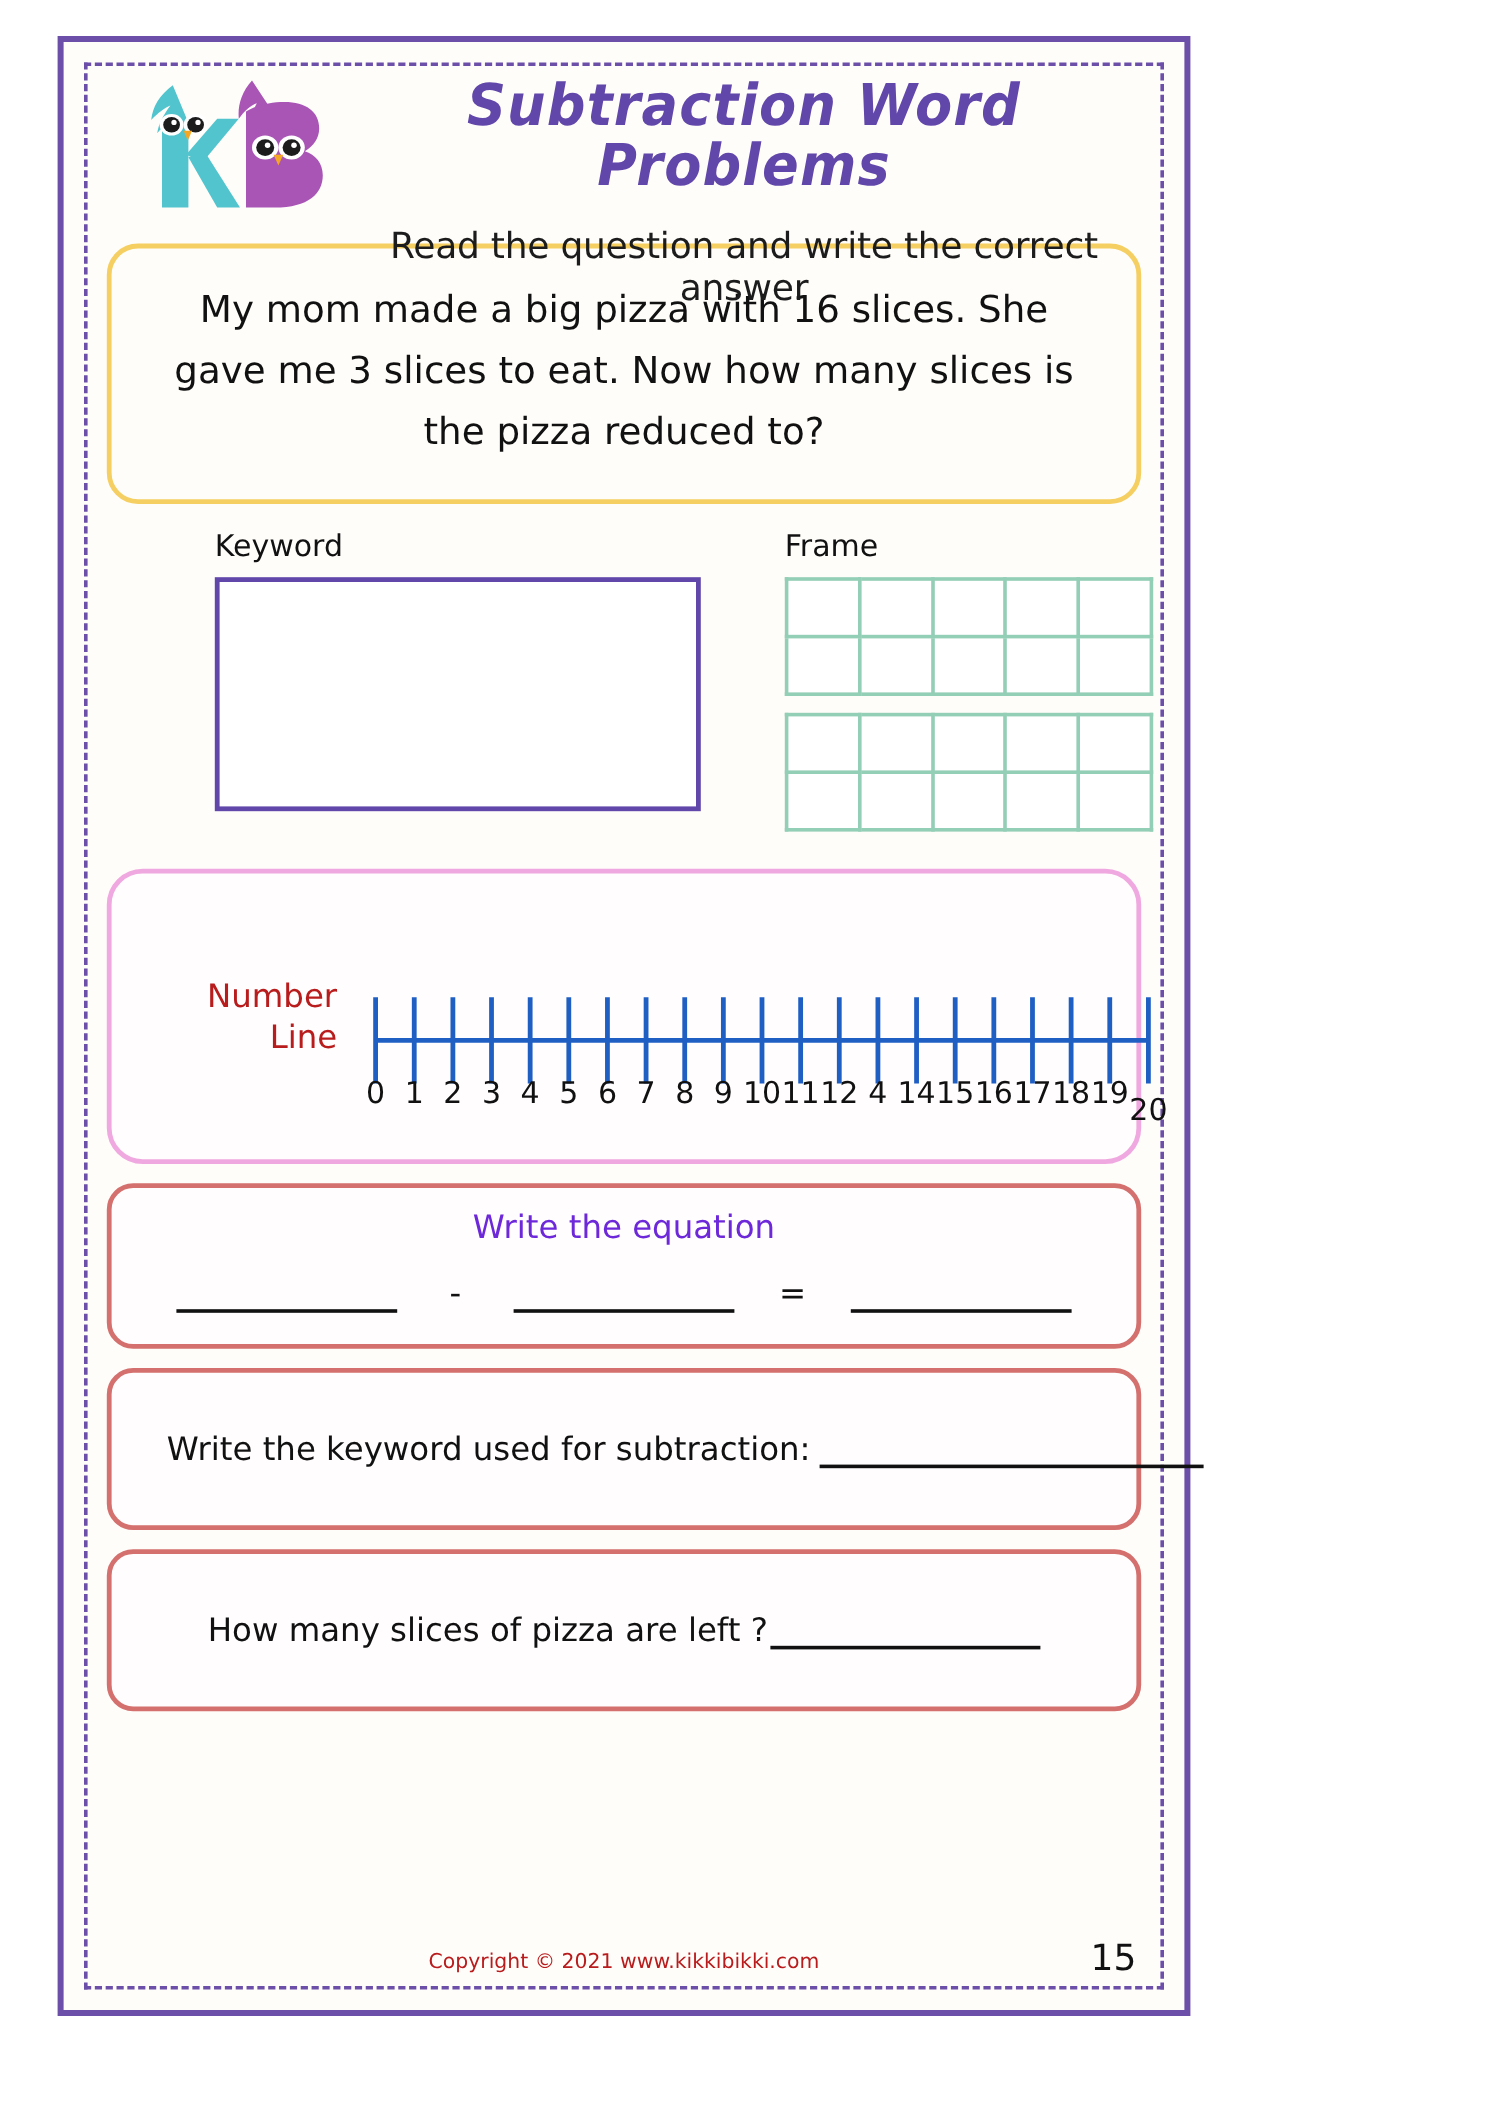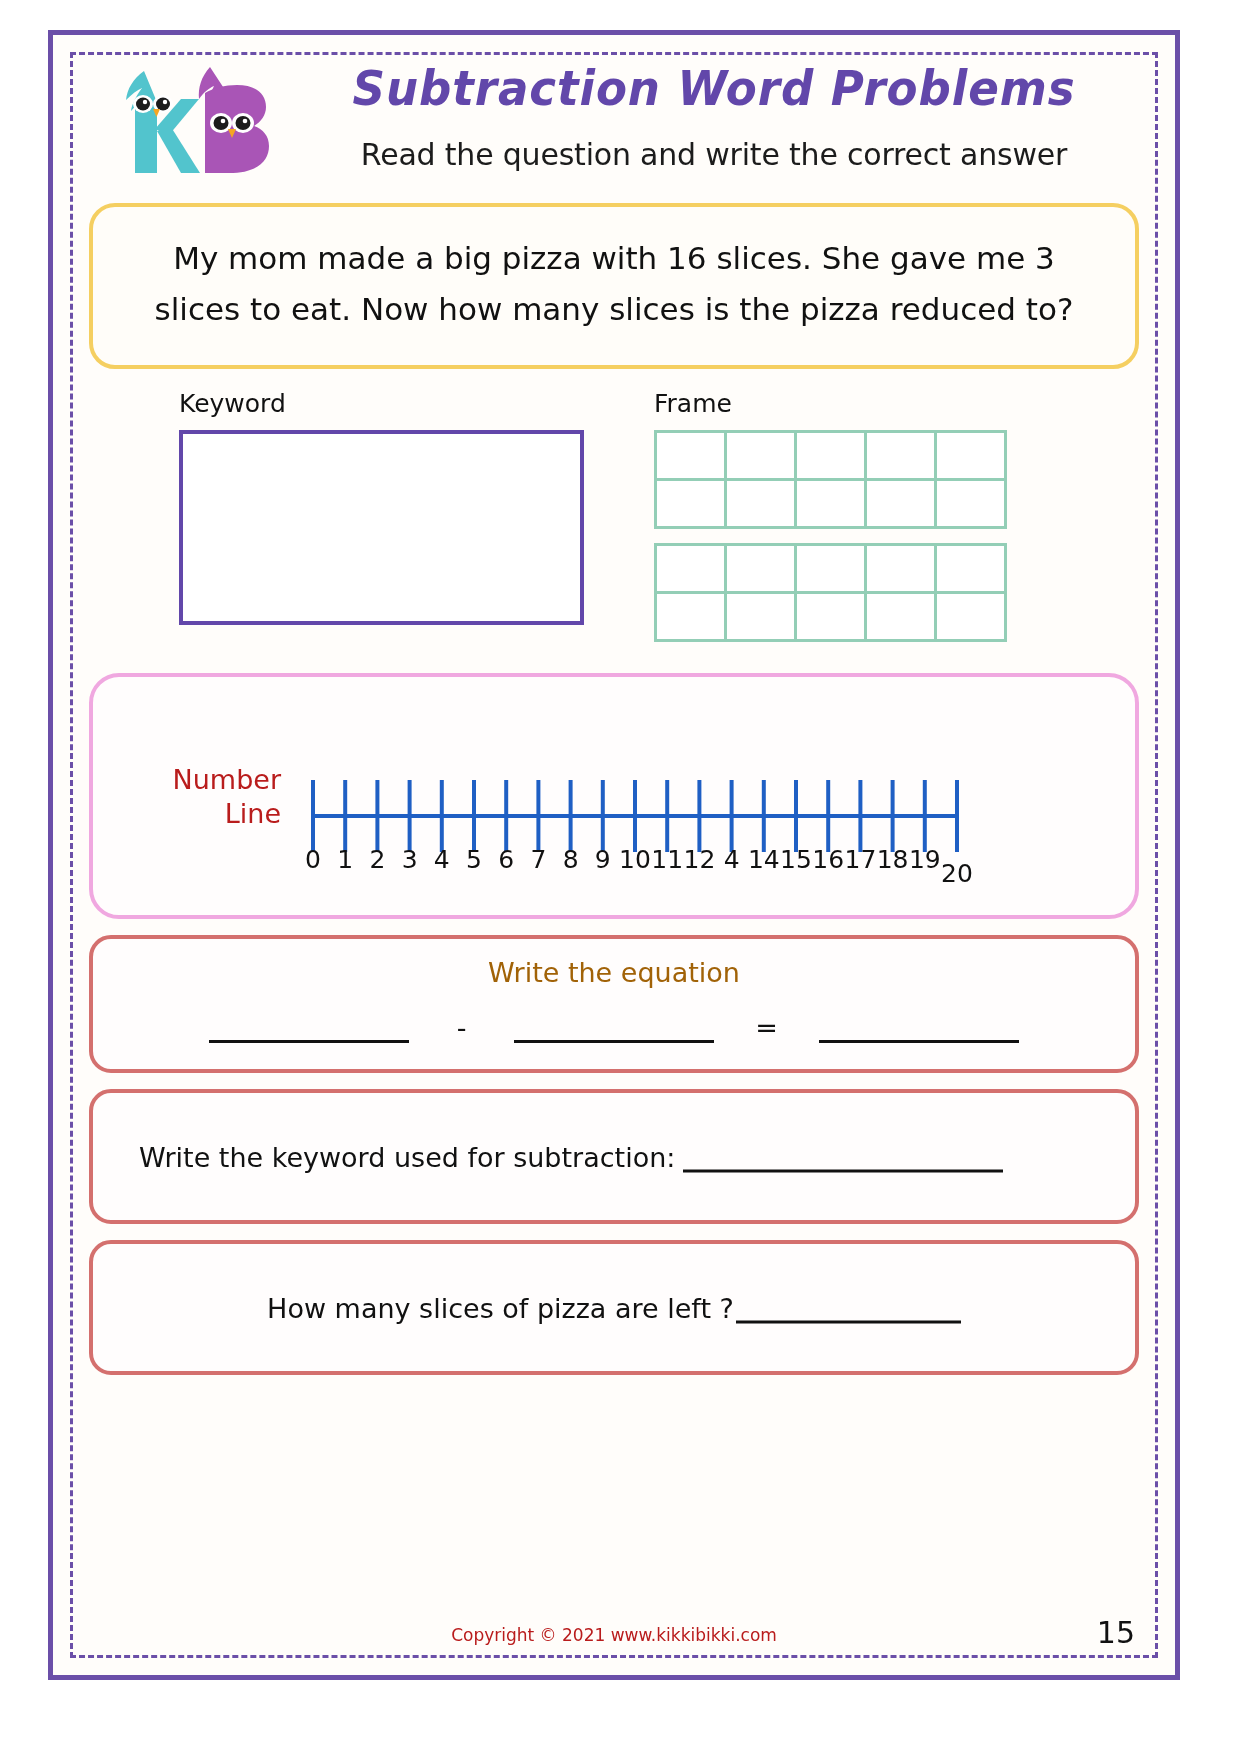--- a/index.html
+++ b/index.html
@@ -8,21 +8,21 @@
     background:#ffffff;
     font-family:"DejaVu Sans", sans-serif;
     -webkit-font-smoothing:antialiased;
     overflow:hidden;
   }
 
   
   .page{
     position:absolute;
     left:48px; top:30px;
-    width:1132px; height:1650px;
+    width:944px; height:1650px;
     box-sizing:border-box;
     border:5px solid #6b4fa8;
     background:#fffdfa;
   }
   .page-inner{
     position:absolute;
     left:17px; top:17px;
     right:17px; bottom:17px;
     box-sizing:border-box;
     border:3px dashed #6b4fa8;
@@ -169,21 +169,21 @@
     box-sizing:border-box;
     position:relative;
   }
   .abox-eq{ height:138px; }
   .abox-q { height:135px; }
   .abox-k { height:135px; }
 
   .eq-title{
     text-align:center;
     font-size:27px;
-    color:#a16207;
+    color:#6d28d9;
     padding-top:18px;
   }
   .eq-line{
     display:flex;
     align-items:flex-end;
     justify-content:center;
     gap:0px;
     margin-top:26px;
     padding:0 54px;
   }

